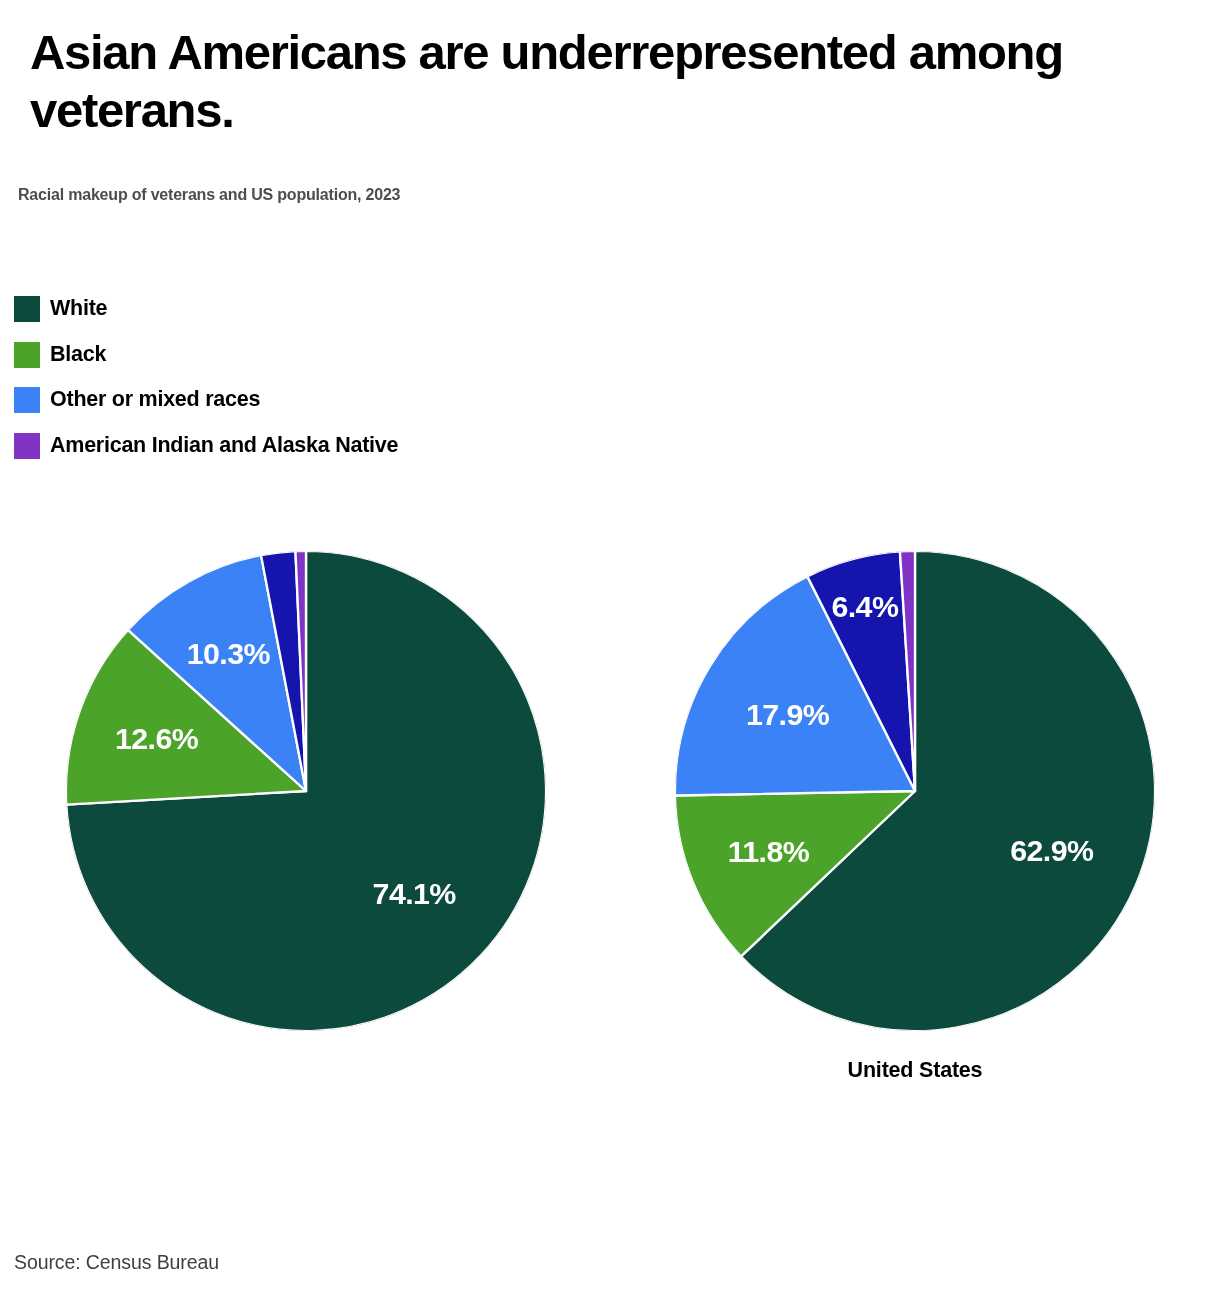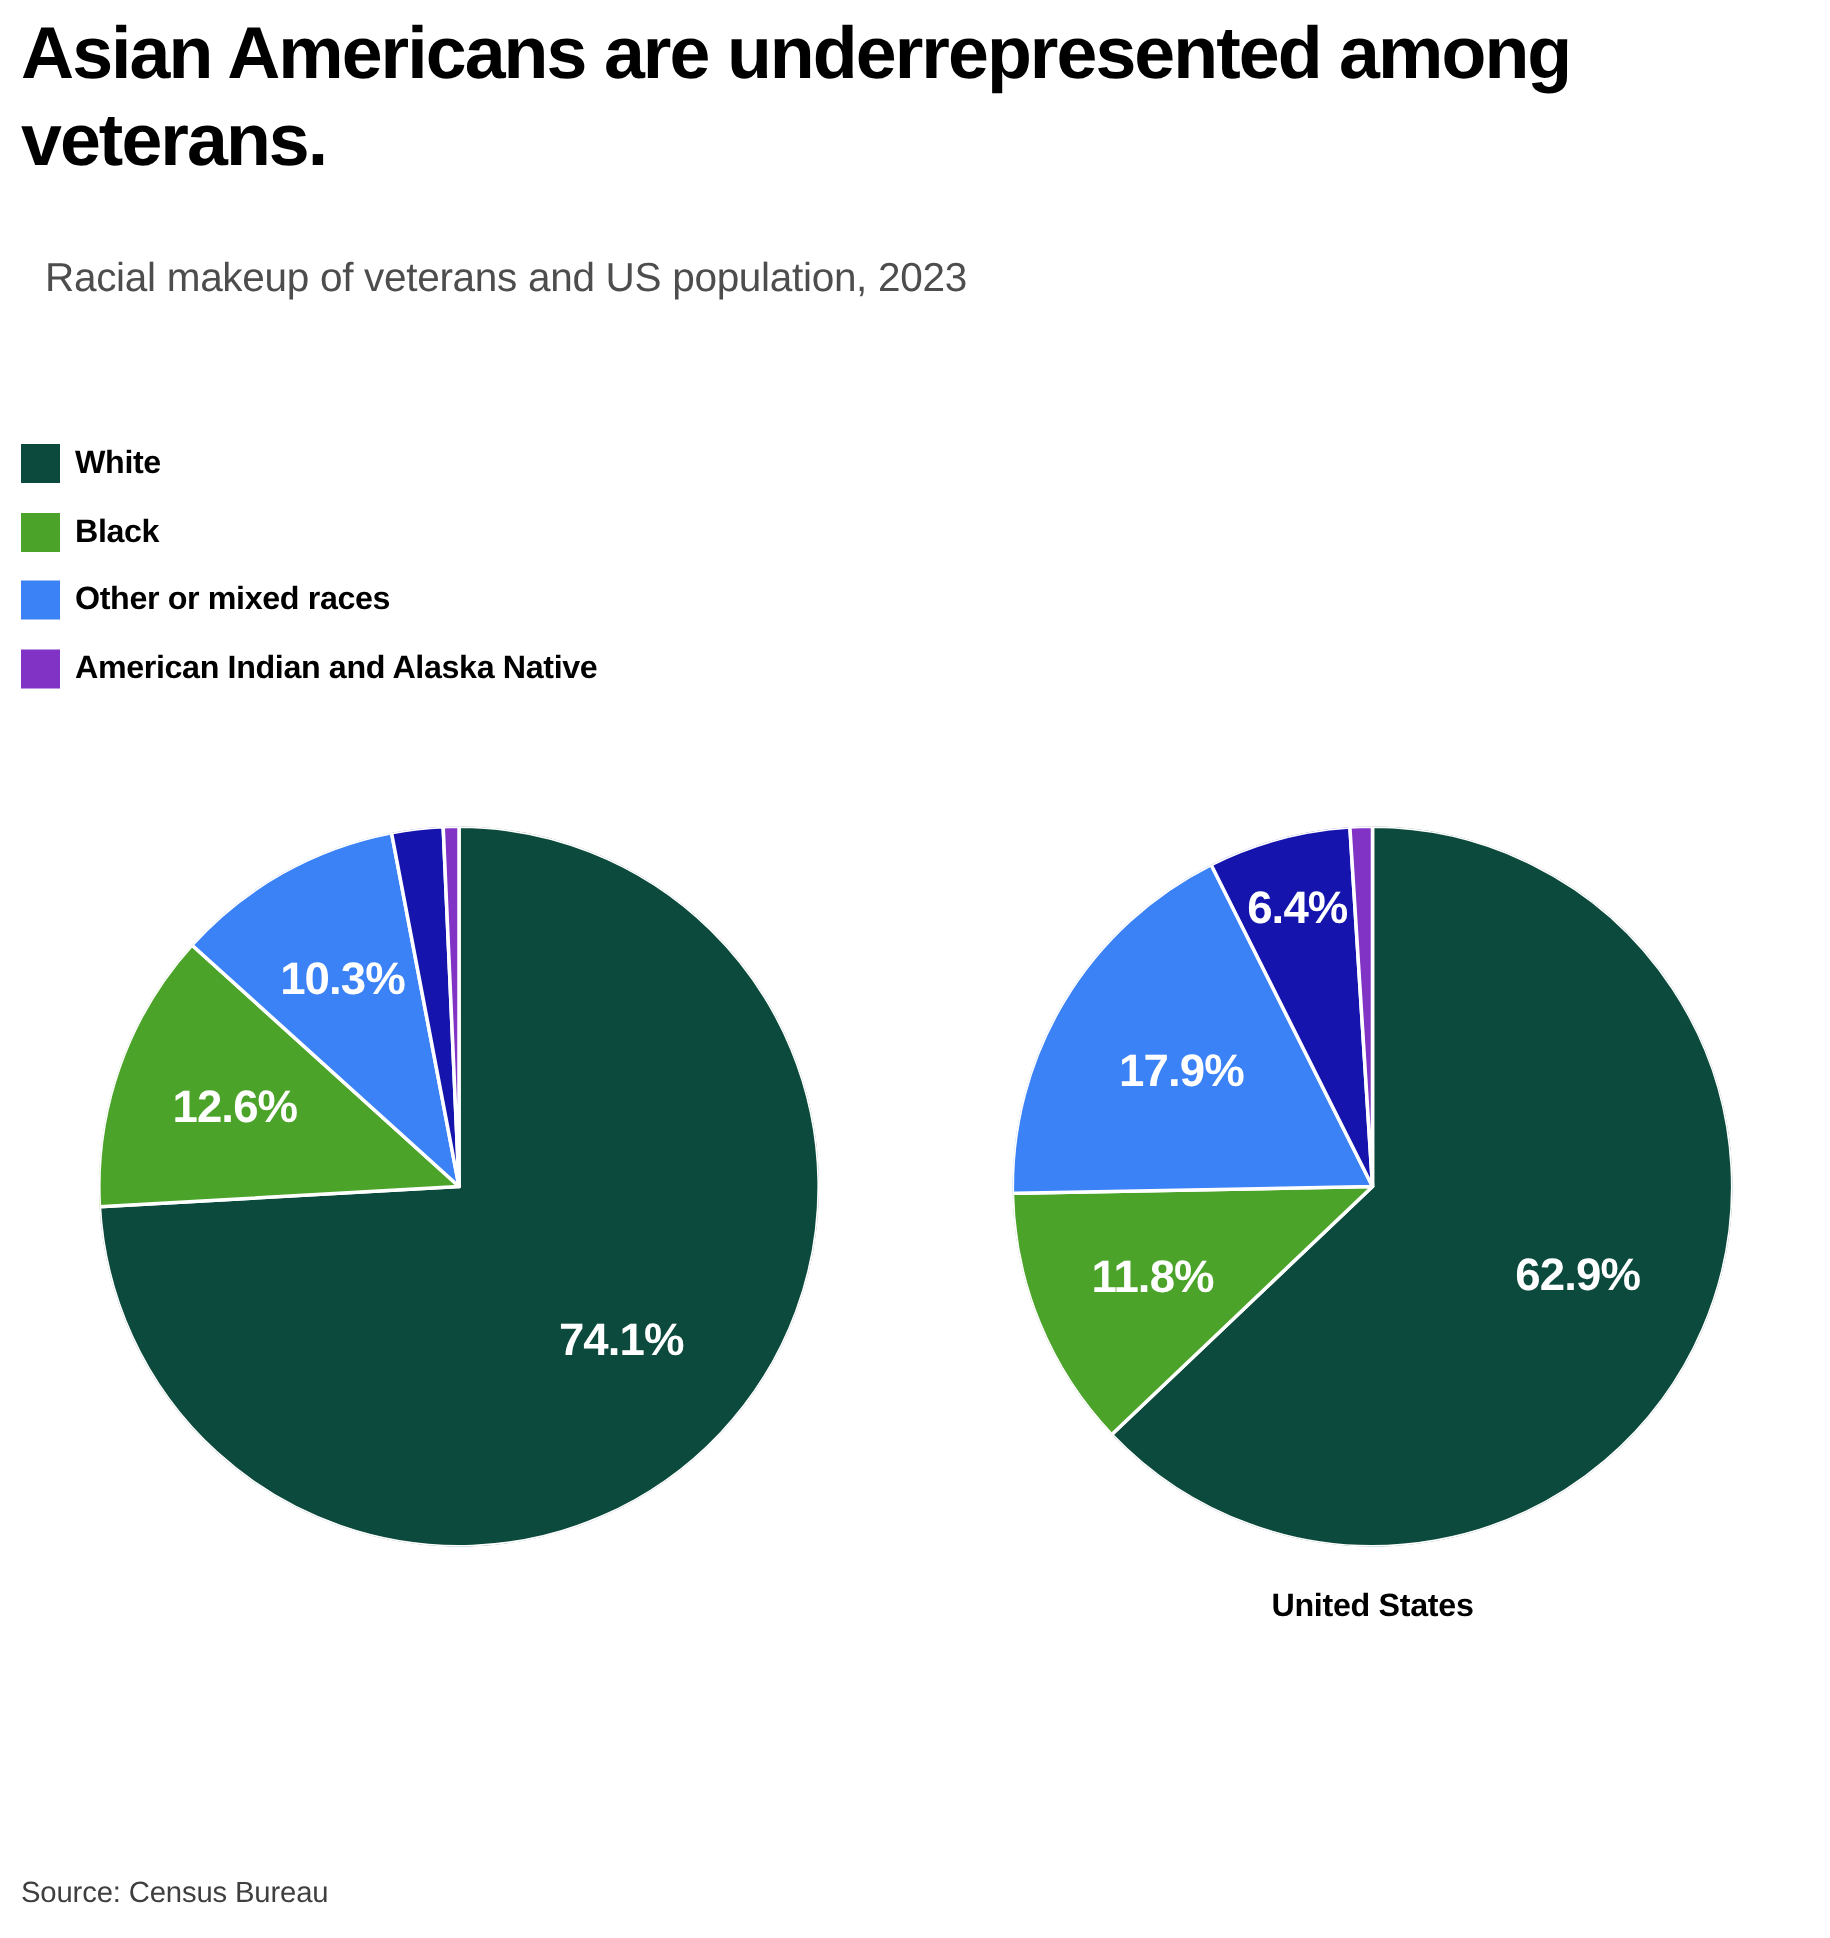--- a/index.html
+++ b/index.html
@@ -27,30 +27,30 @@
     left: 14px;
     top: 8px;
     width: 1180px;
   }
   .title {
     font-size: 49px;
     line-height: 1.18;
     font-weight: 700;
     letter-spacing: -1.3px;
     color: #000000;
-    margin: 0;
+    margin: 16px;
     white-space: pre-line;
   }
   .subtitle {
-    font-size: 27px;
+    font-size: 16px;
     line-height: 1.2;
-    font-weight: 400;
+    font-weight: 700;
     color: #4d4d4d;
     letter-spacing: -0.2px;
-    margin: 16px;
+    margin: 4px;
     padding-top: 29px;
   }
 
   
   .legend {
     position: absolute;
     left: 14px;
     top: 296px;
     display: flex;
     flex-direction: column;

